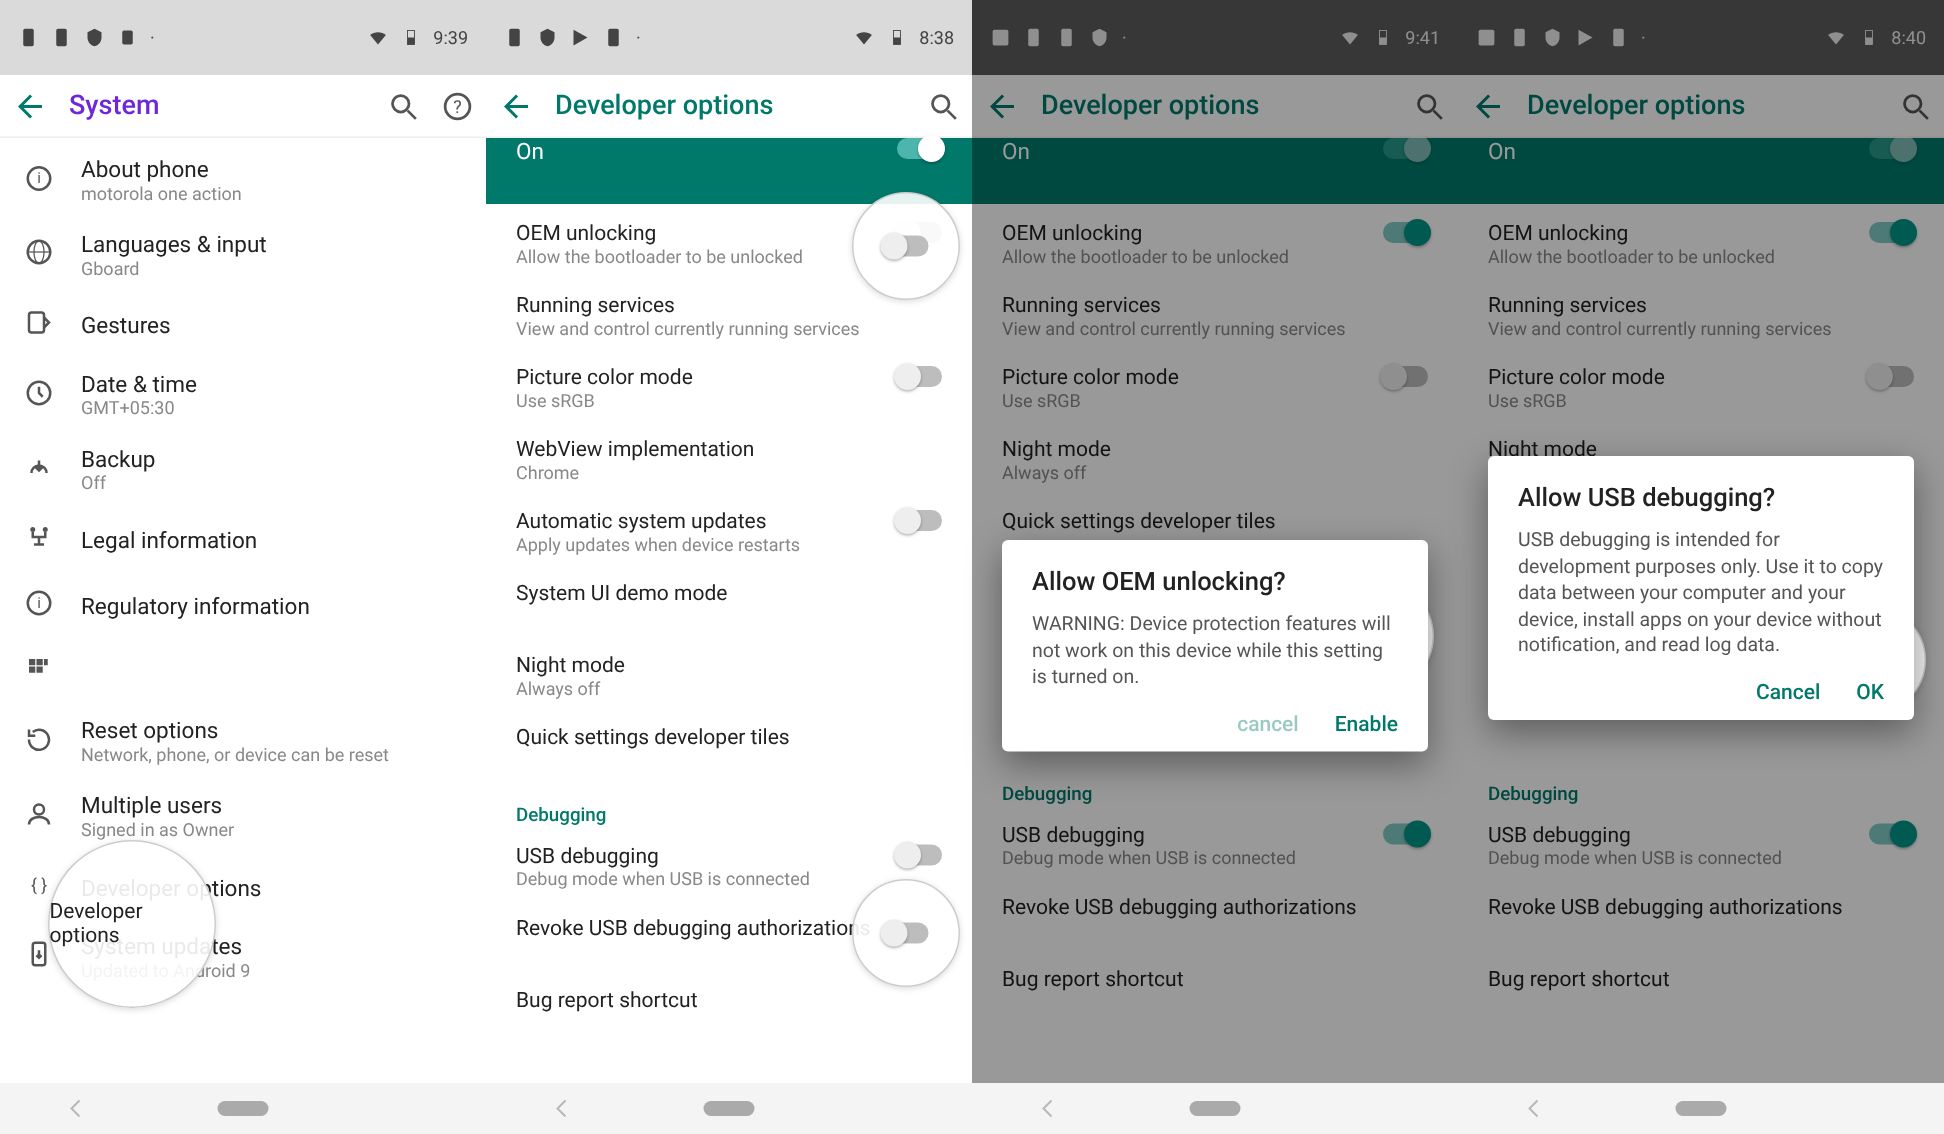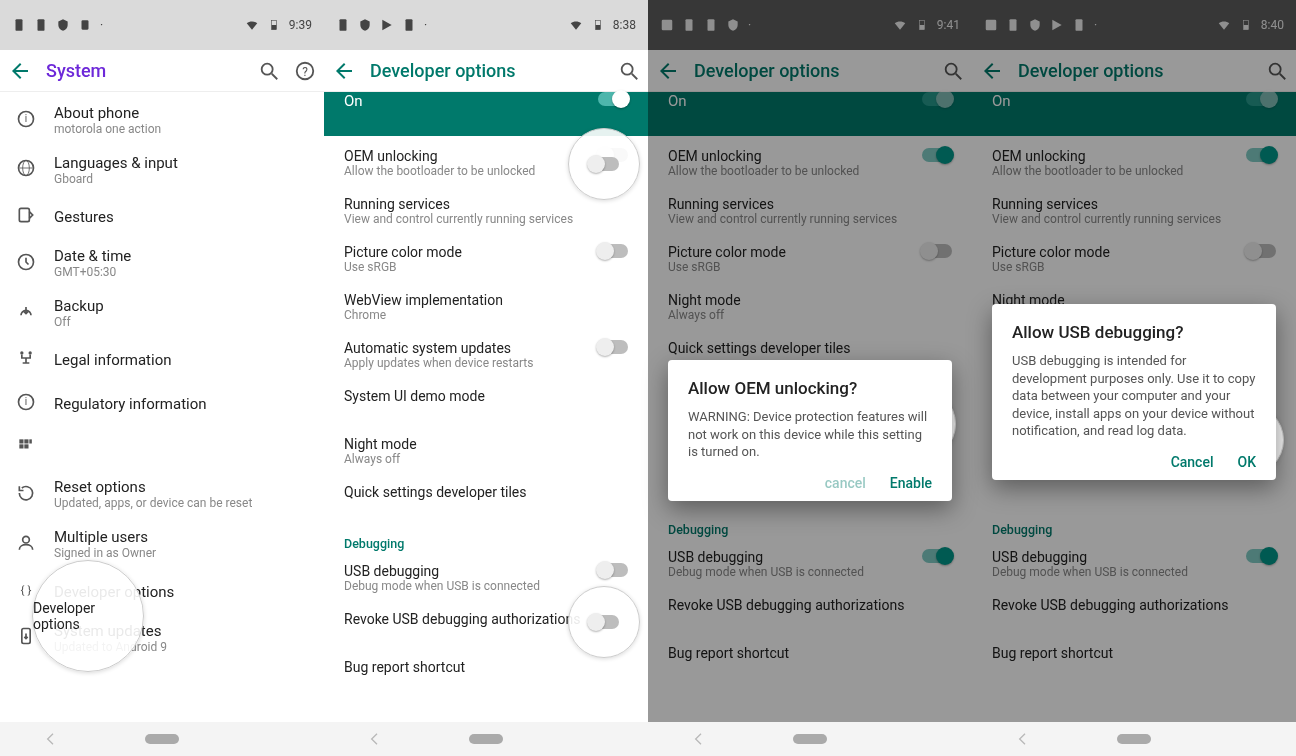--- a/index.html
+++ b/index.html
@@ -222,21 +222,21 @@
             <rect x="10" y="10" width="5" height="5" fill="#555"></rect>
           </svg></div>
       </div>
       <div class="row">
         <div class="ricon"><svg width="20" height="20" viewBox="0 0 24 24">
             <path d="M4 12a8 8 0 1 0 3-6" fill="none" stroke="#555" stroke-width="2"></path>
             <path d="M4 4v5h5" fill="none" stroke="#555" stroke-width="2"></path>
           </svg></div>
     <div class="rbody">
           <div class="rtitle">Reset options</div>
-          <div class="rsub">Updated, apps, or device can be reset</div>
+          <div class="rsub">Network, phone, or device can be reset</div>
         </div>
       </div>
       <div class="row">
         <div class="ricon"><svg width="20" height="20" viewBox="0 0 24 24">
             <circle cx="12" cy="8" r="4" fill="none" stroke="#555" stroke-width="2"></circle>
             <path d="M4 20c0-4 4-6 8-6s8 2 8 6" fill="none" stroke="#555" stroke-width="2"></path>
           </svg></div>
     <div class="rbody">
           <div class="rtitle">Multiple users</div>
           <div class="rsub">Signed in as Owner</div>

